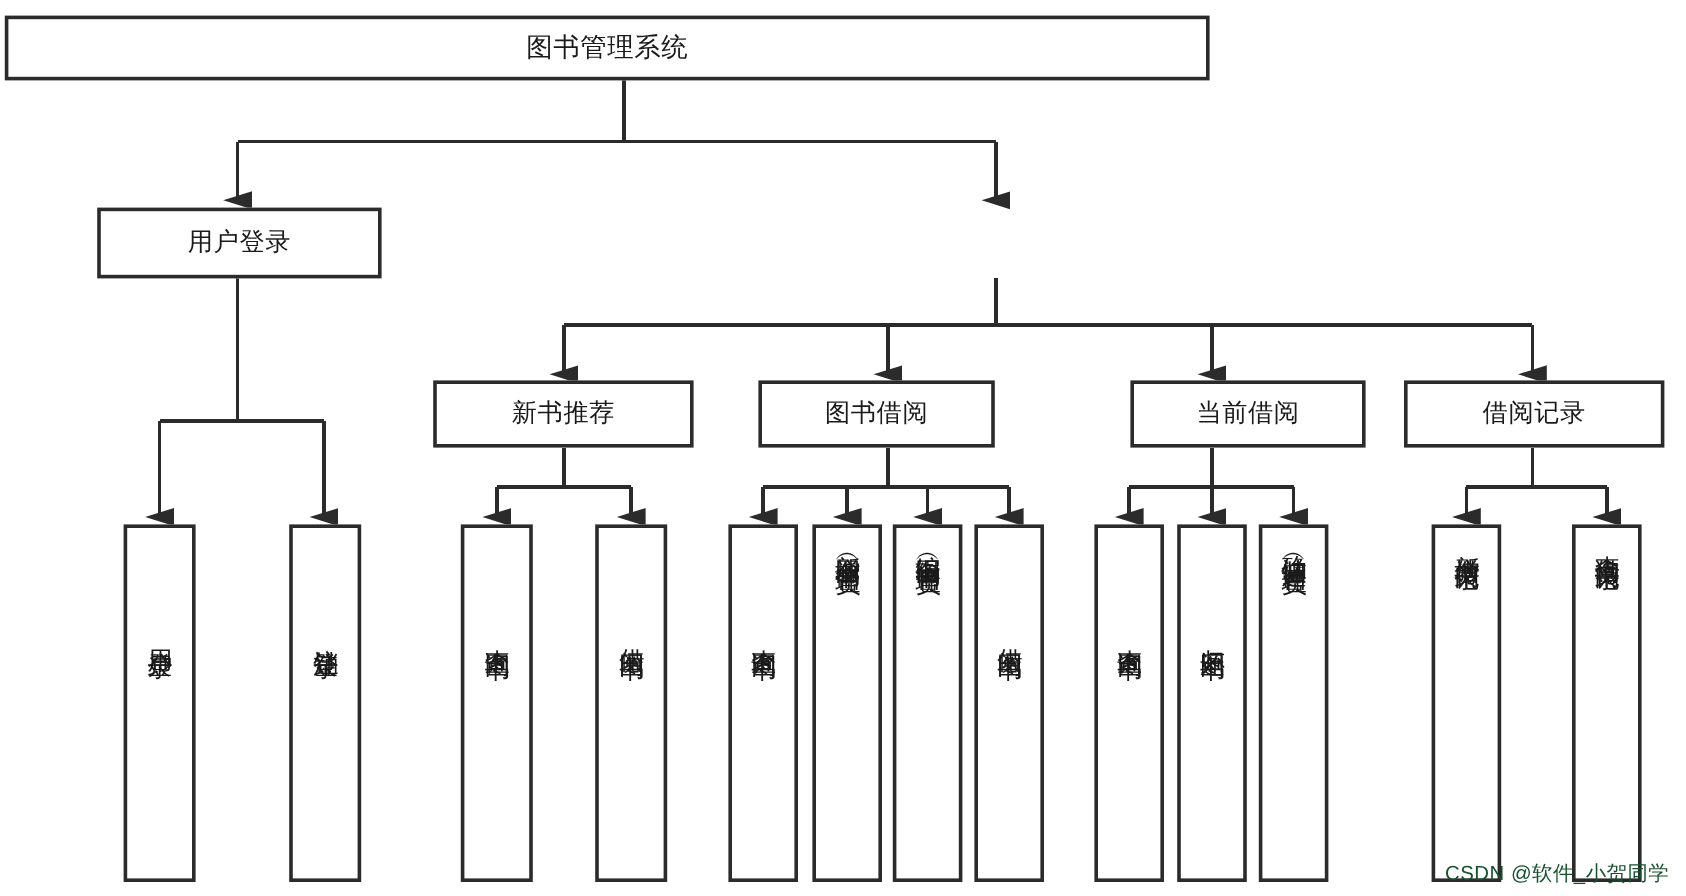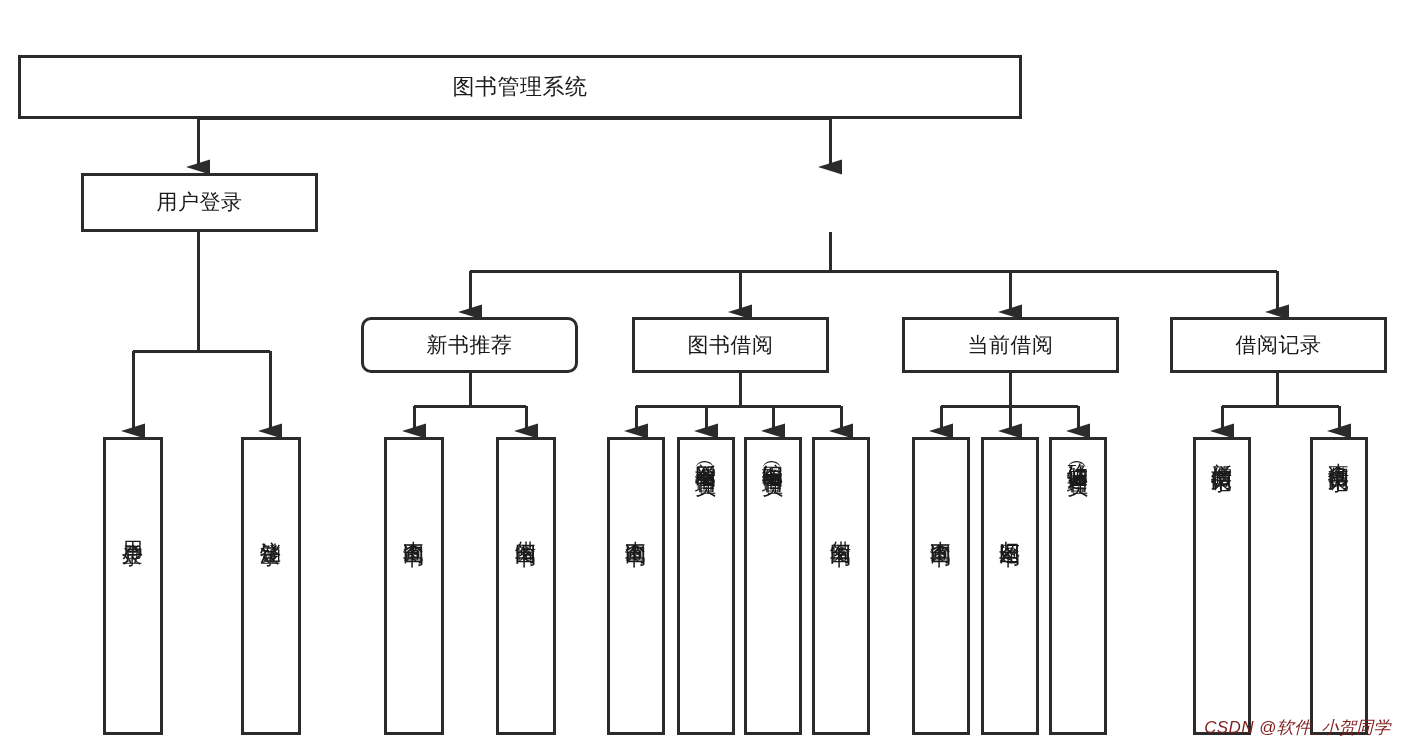--- a/index.html
+++ b/index.html
@@ -62,24 +62,23 @@
     margin-top: 78px;
   }
   .node.root .node-label {
     font-size: 22px;
   }
   #watermark {
     position: absolute;
     right: 14px;
     bottom: 8px;
     font-size: 17px;
-    color: #7f1d1d;
+    color: #14532d;
     letter-spacing: 0.4px;
     white-space: nowrap;
-    font-style: italic;
   }
 </style>
 </head>
 <body>
 
 <div id="canvas">
 
   <svg id="edges" viewBox="0 0 1405 747">
     <defs>
       <marker id="arw" markerWidth="12" markerHeight="12" refX="2.2" refY="4" orient="auto" markerUnits="strokeWidth">
@@ -123,35 +122,35 @@
       <path d="M1010,406 L1010,430" marker-end="url(#arw)"></path>
       <path d="M1078,406 L1078,430" marker-end="url(#arw)"></path>
 
       <path d="M1277,373 L1277,406"></path>
       <path d="M1222,406 L1339,406"></path>
       <path d="M1222,406 L1222,430" marker-end="url(#arw)"></path>
       <path d="M1339,406 L1339,430" marker-end="url(#arw)"></path>
     </g>
   </svg>
 
-  <div class="node horizontal root" style="left:18px; top:13px; width:1004px; height:64px;margin-top:42px;">
+  <div class="node horizontal root" style="left:4px; top:13px; width:1004px; height:54px;">
     <span class="node-label">图书管理系统</span>
   </div>
 
   <div class="node horizontal" style="left:81px; top:173px; width:237px; height:59px;">
     <span class="node-label">用户登录</span>
   </div>
 
-  <div class="node horizontal" style="left:361px; top:317px; width:217px; height:56px;border-radius:10px;">
+  <div class="node horizontal" style="left:361px; top:317px; width:217px; height:56px;">
     <span class="node-label">新书推荐</span>
   </div>
   <div class="node horizontal" style="left:632px; top:317px; width:197px; height:56px;">
     <span class="node-label">图书借阅</span>
   </div>
-  <div class="node horizontal" style="left:902px; top:317px; width:217px; height:56px;">
+  <div class="node horizontal" style="left:942px; top:317px; width:196px; height:56px;">
     <span class="node-label">当前借阅</span>
   </div>
   <div class="node horizontal" style="left:1170px; top:317px; width:217px; height:56px;align-items:center;">
     <span class="node-label">借阅记录</span>
   </div>
 
   <div class="node vertical mid" style="left:103px; top:437px; width:60px; height:298px;">
     <span class="node-label">用户登录</span>
   </div>
   <div class="node vertical mid" style="left:241px; top:437px; width:60px; height:298px;">

